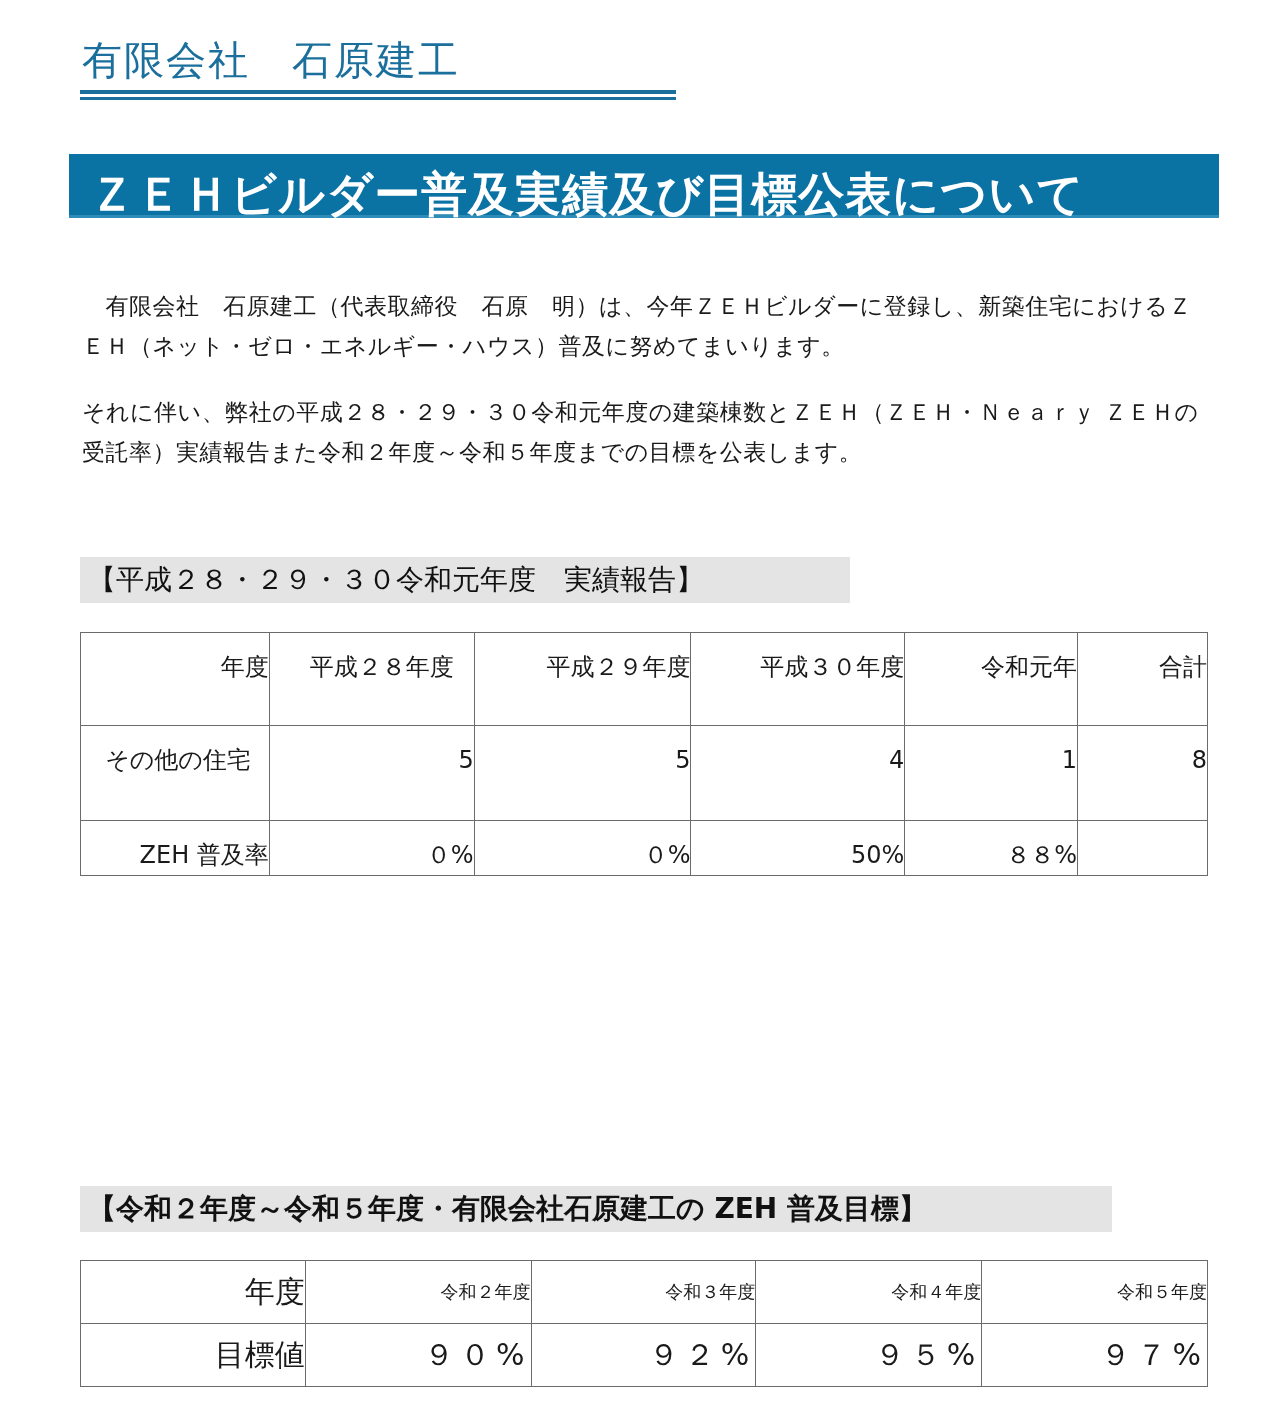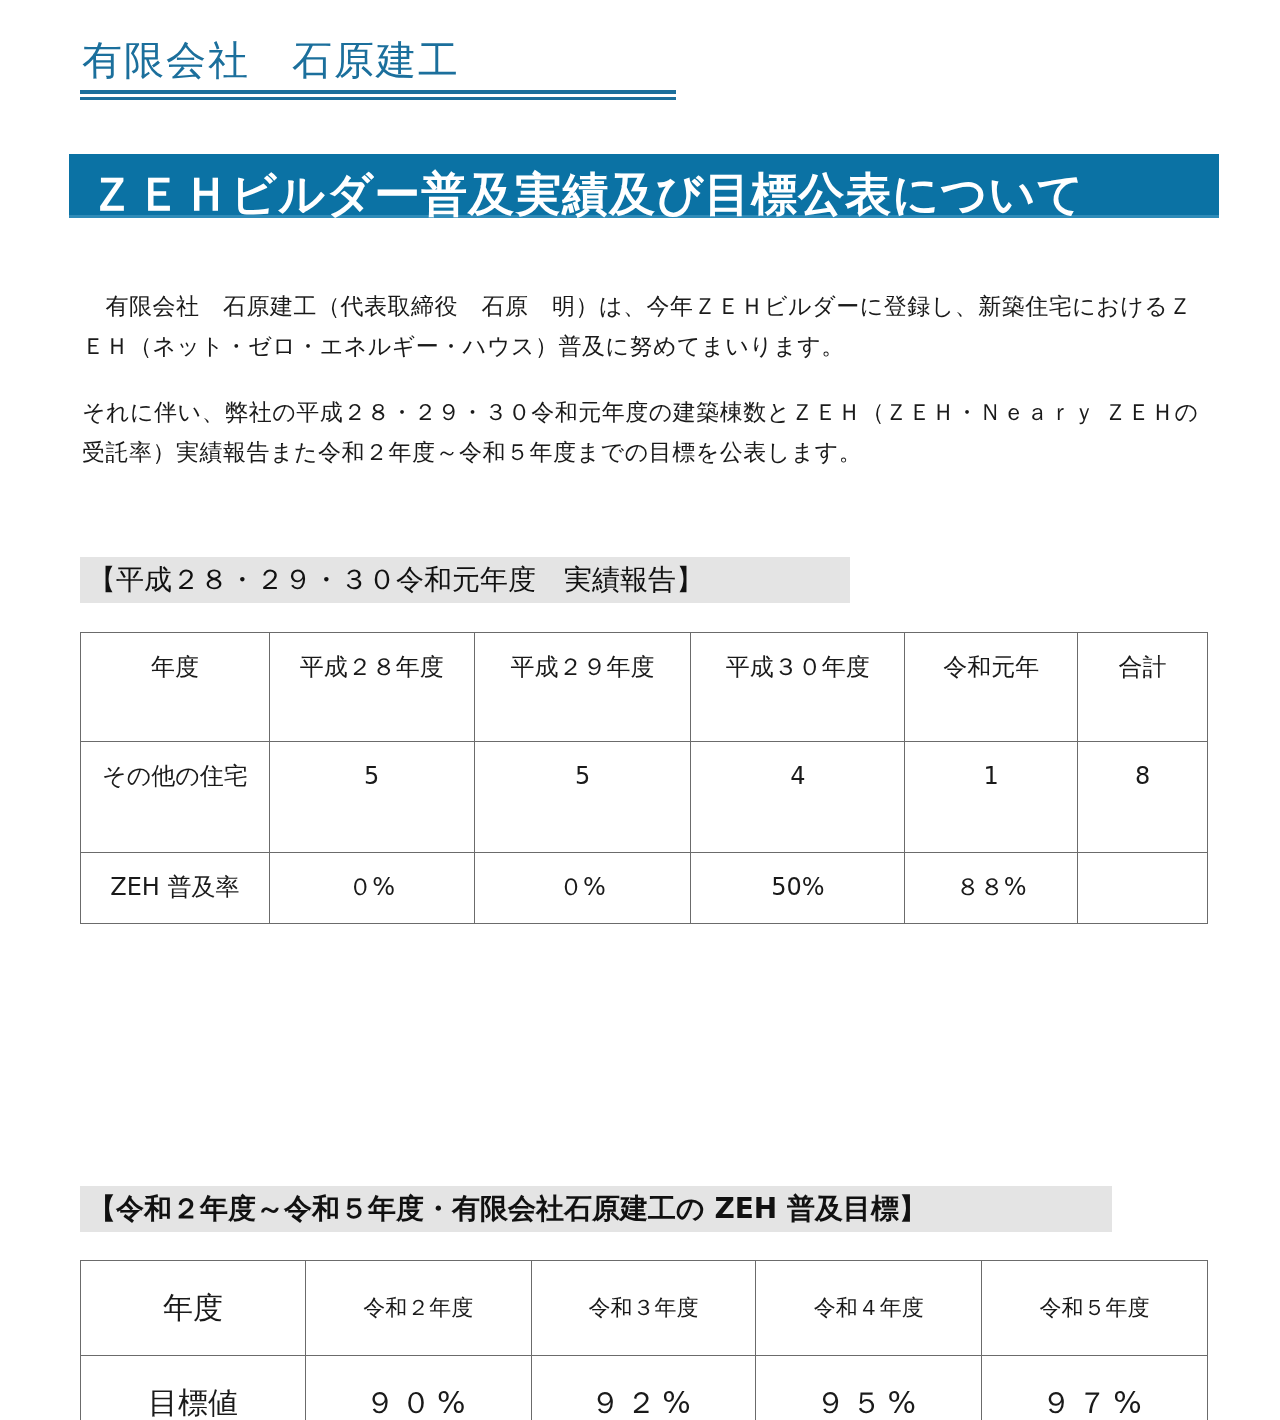--- a/index.html
+++ b/index.html
@@ -21,34 +21,34 @@
           color: #1a1a1a; letter-spacing: 0.5px; }
   .para1 { top: 286px; }
   .para2 { top: 392px; }
 
   .section-head { position: absolute; left: 80px; background: #e4e4e4; font-size: 28px;
                   line-height: 46px; color: #111; white-space: pre; padding: 0 6px 0 8px; }
   .sh1 { top: 557px; width: 756px; }
   .sh2 { top: 1186px; width: 1018px; font-weight: bold; }
 
   table { position: absolute; border-collapse: collapse; }
-  td { border: 1.5px solid #6b6b6b; text-align: center; vertical-align: top; font-size: 24px;
-       color: #1a1a1a; padding: 16px; line-height: 40px; }
+  td { border: 1.5px solid #6b6b6b; text-align: right; vertical-align: top; font-size: 24px;
+       color: #1a1a1a; padding: 0; line-height: 40px; }
 
   .t1 { left: 80px; top: 632px; width: 1128px; }
   .t1 td { padding-top: 14px; }
   .t1 .r-head td { height: 78px; }
   .t1 .r-zeh td { height: 40px; }
   .t1 .r-other td { height: 80px; }
   .t1 .r-total td { height: 80px; }
   .t1 .r-rate td { height: 40px; }
   .t1 .rowlabel { font-size: 24px; }
 
   .t2 { left: 80px; top: 1260px; width: 1128px; }
-  .t2 td { height: 62px; vertical-align: middle; font-size: 22px; }
+  .t2 td { height: 62px; vertical-align: middle; font-size: 18px; }
   .t2 .big { font-size: 30px; }
   .t2 .val { font-size: 30px; letter-spacing: 6px; }
 </style>
 </head>
 <body>
 
 <div class="company">有限会社　石原建工</div>
 <div class="company-rule rule1"></div>
 <div class="company-rule rule2"></div>
 

